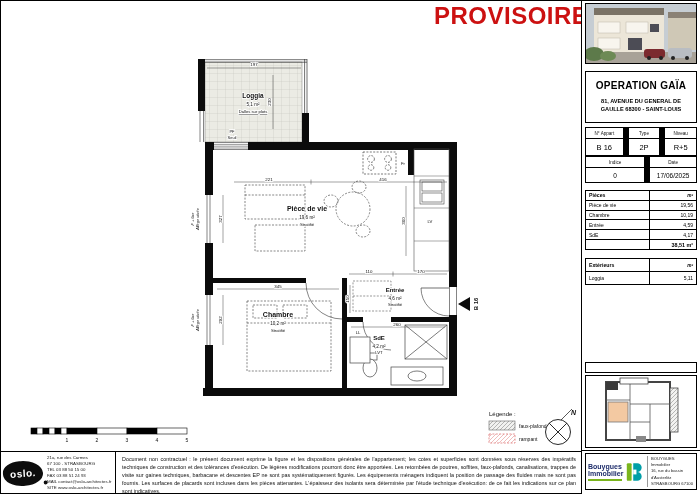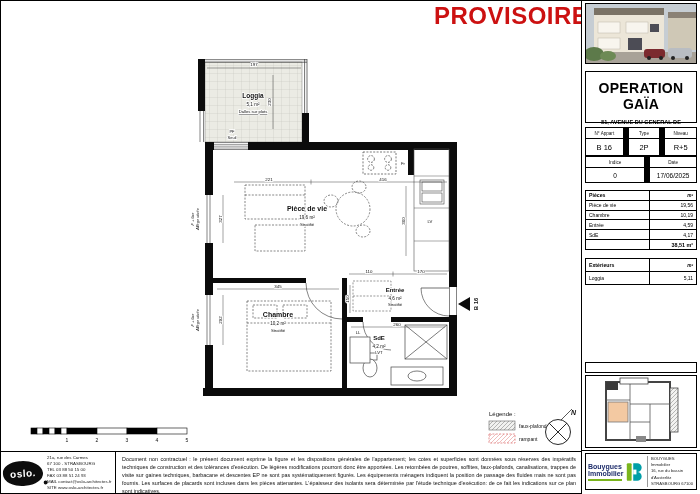--- a/index.html
+++ b/index.html
@@ -16,21 +16,21 @@
     display:flex;align-items:center;justify-content:center;flex:none;}
   .oslo-blob span{color:#fff;font-weight:bold;font-size:10px;letter-spacing:.5px;}
   .oslo-dot{position:absolute;right:-4px;bottom:0;width:4px;height:4px;background:#0d0d0d;border-radius:50%;}
   .arch-lines{font-size:4.4px;line-height:1.35;color:#222;}
   .disc{flex:1;padding:3px 6px;font-size:5.4px;line-height:1.5;text-align:justify;color:#111;}
   
   .sidebar{position:absolute;left:580px;top:0;width:119px;height:493px;border-left:1px solid #000;box-sizing:border-box;background:#fff;}
   .sb-box{position:absolute;left:3px;right:3px;border:1px solid #000;box-sizing:border-box;background:#fff;}
   .photo{top:2px;height:61px;padding:0;overflow:hidden;}
   .project{top:70px;height:52px;text-align:center;}
-  .project .ttl{font-size:14px;font-weight:bold;margin-top:8px;letter-spacing:.3px;}
+  .project .ttl{font-size:10px;font-weight:bold;margin-top:8px;letter-spacing:.3px;}
   .project .adr{font-size:5.6px;font-weight:bold;margin-top:6px;line-height:1.5;}
   .grid3{top:126px;height:29px;display:grid;grid-template-columns:1fr 1fr 1fr;grid-template-rows:10px 1fr;}
   .grid2{top:155px;height:27px;display:grid;grid-template-columns:53% 47%;grid-template-rows:10px 1fr;}
   .cell{display:flex;align-items:center;justify-content:center;border-left:6px solid #000000;border-top:1px solid #000;}
   .cell.first{border-left:none;} .cell.hdr{border-top:none;font-size:4.6px;color:#111;}
   .cell.val{font-size:7.5px;}
   .tblbox{display:flex;flex-direction:column;}
   .pieces{top:189px;height:60px;} .ext{top:257px;height:27px;}
   .trow{display:flex;border-top:1px solid #000;flex:1;align-items:center;}
   .trow.head{border-top:none;font-weight:bold;}

